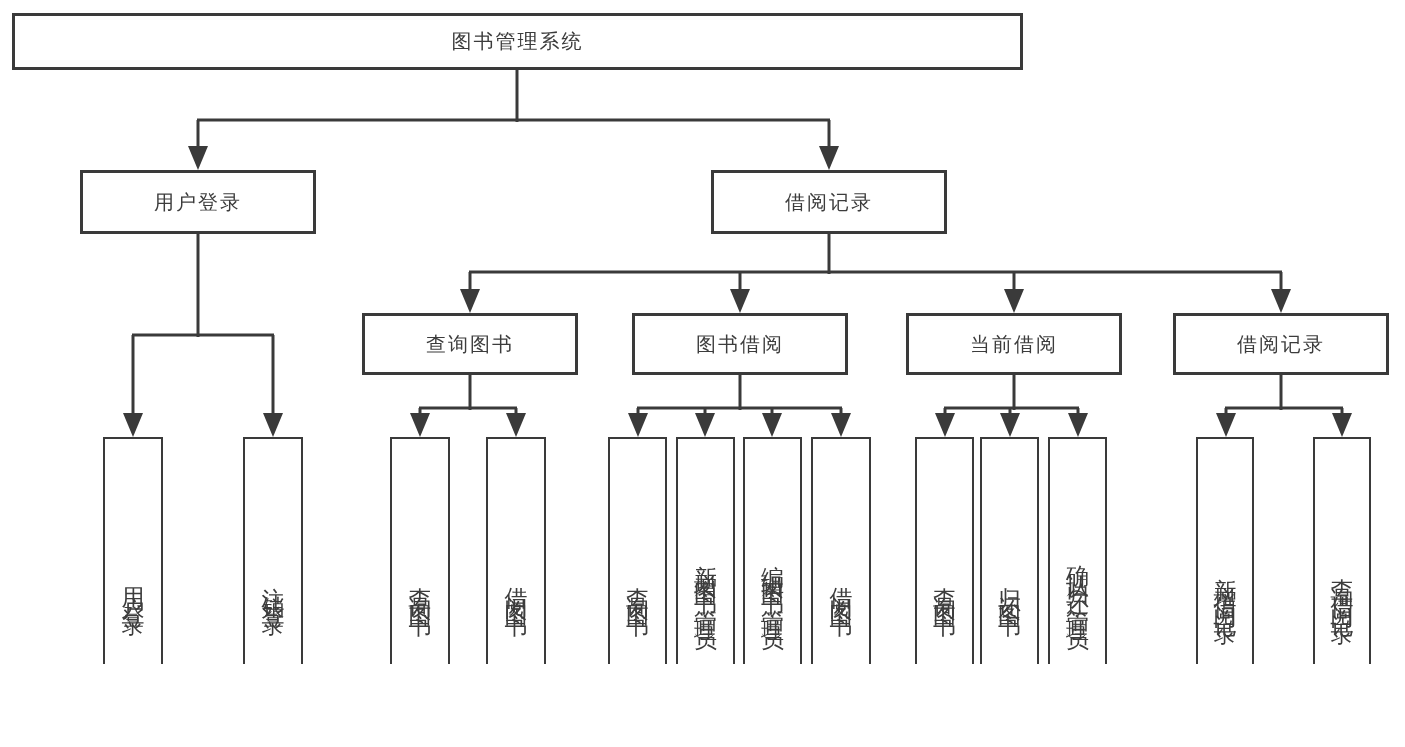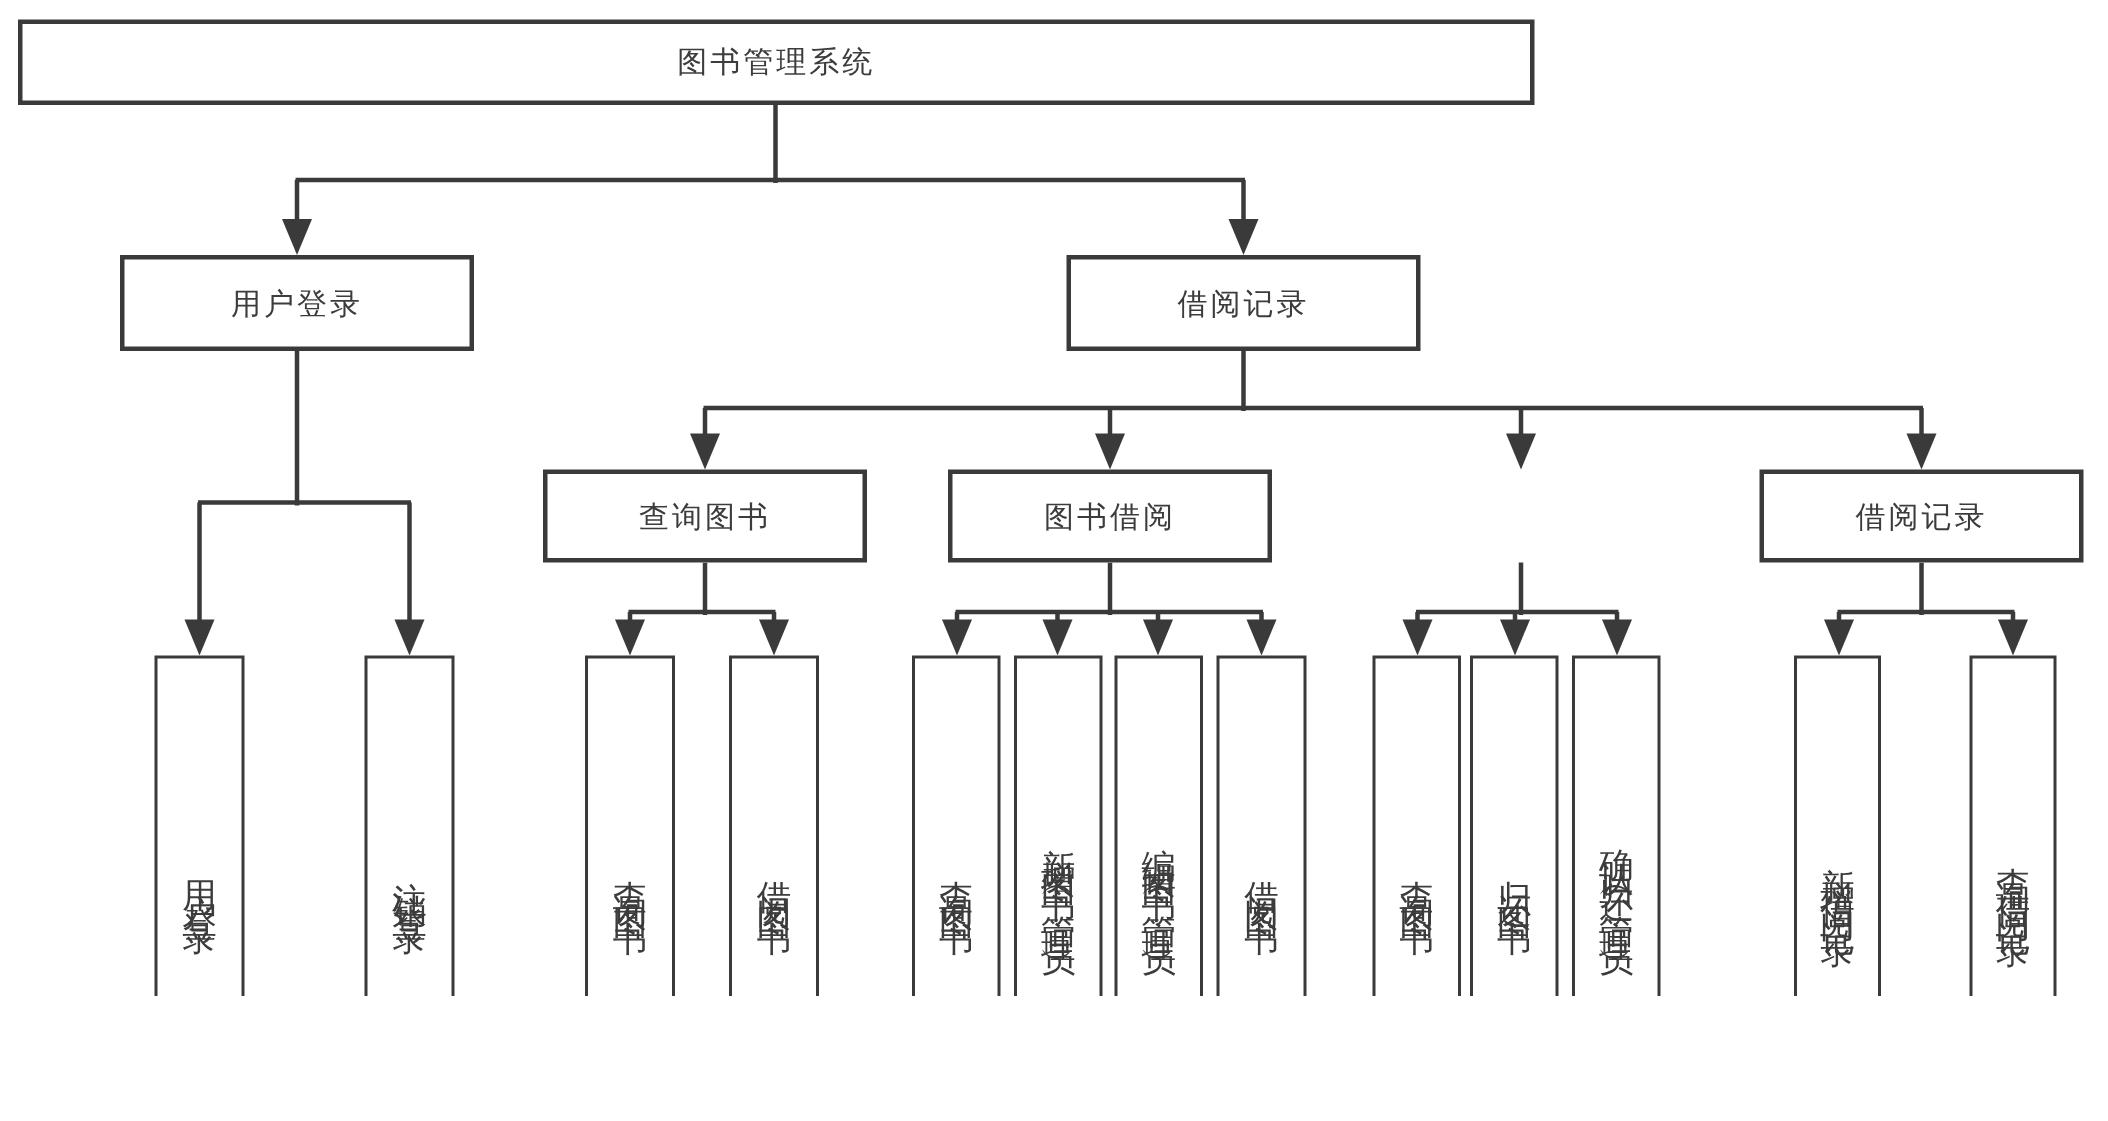--- a/index.html
+++ b/index.html
@@ -118,20 +118,21 @@
       <polygon points="1332,413 1352,413 1342,437" fill="#3a3a3a"></polygon>
     </svg>
 
   <div class="node hbox" style="left:12px; top:13px; width:1011px; height:57px;">图书管理系统</div>
 
   <div class="node hbox" style="left:80px; top:170px; width:236px; height:64px;">用户登录</div>
   <div class="node hbox" style="left:711px; top:170px; width:236px; height:64px;">借阅记录</div>
 
   <div class="node hbox" style="left:362px; top:313px; width:216px; height:62px;">查询图书</div>
   <div class="node hbox" style="left:632px; top:313px; width:216px; height:62px;">图书借阅</div>
+  <div class="node hbox" style="left:906px; top:313px; width:216px; height:62px;">当前借阅</div>
   <div class="node hbox" style="left:1173px; top:313px; width:216px; height:62px;">借阅记录</div>
 
   <div class="node vbox" style="left:103px; top:437px; width:60px; height:300px;">用户登录</div>
   <div class="node vbox" style="left:243px; top:437px; width:60px; height:300px;">注销登录</div>
 
   <div class="node vbox" style="left:390px; top:437px; width:60px; height:300px;">查询图书</div>
   <div class="node vbox" style="left:486px; top:437px; width:60px; height:300px;">借阅图书</div>
 
   <div class="node vbox" style="left:608px; top:437px; width:59px; height:300px;">查询图书</div>
   <div class="node vbox" style="left:676px; top:437px; width:59px; height:300px;">新增图书（管理员）</div>

